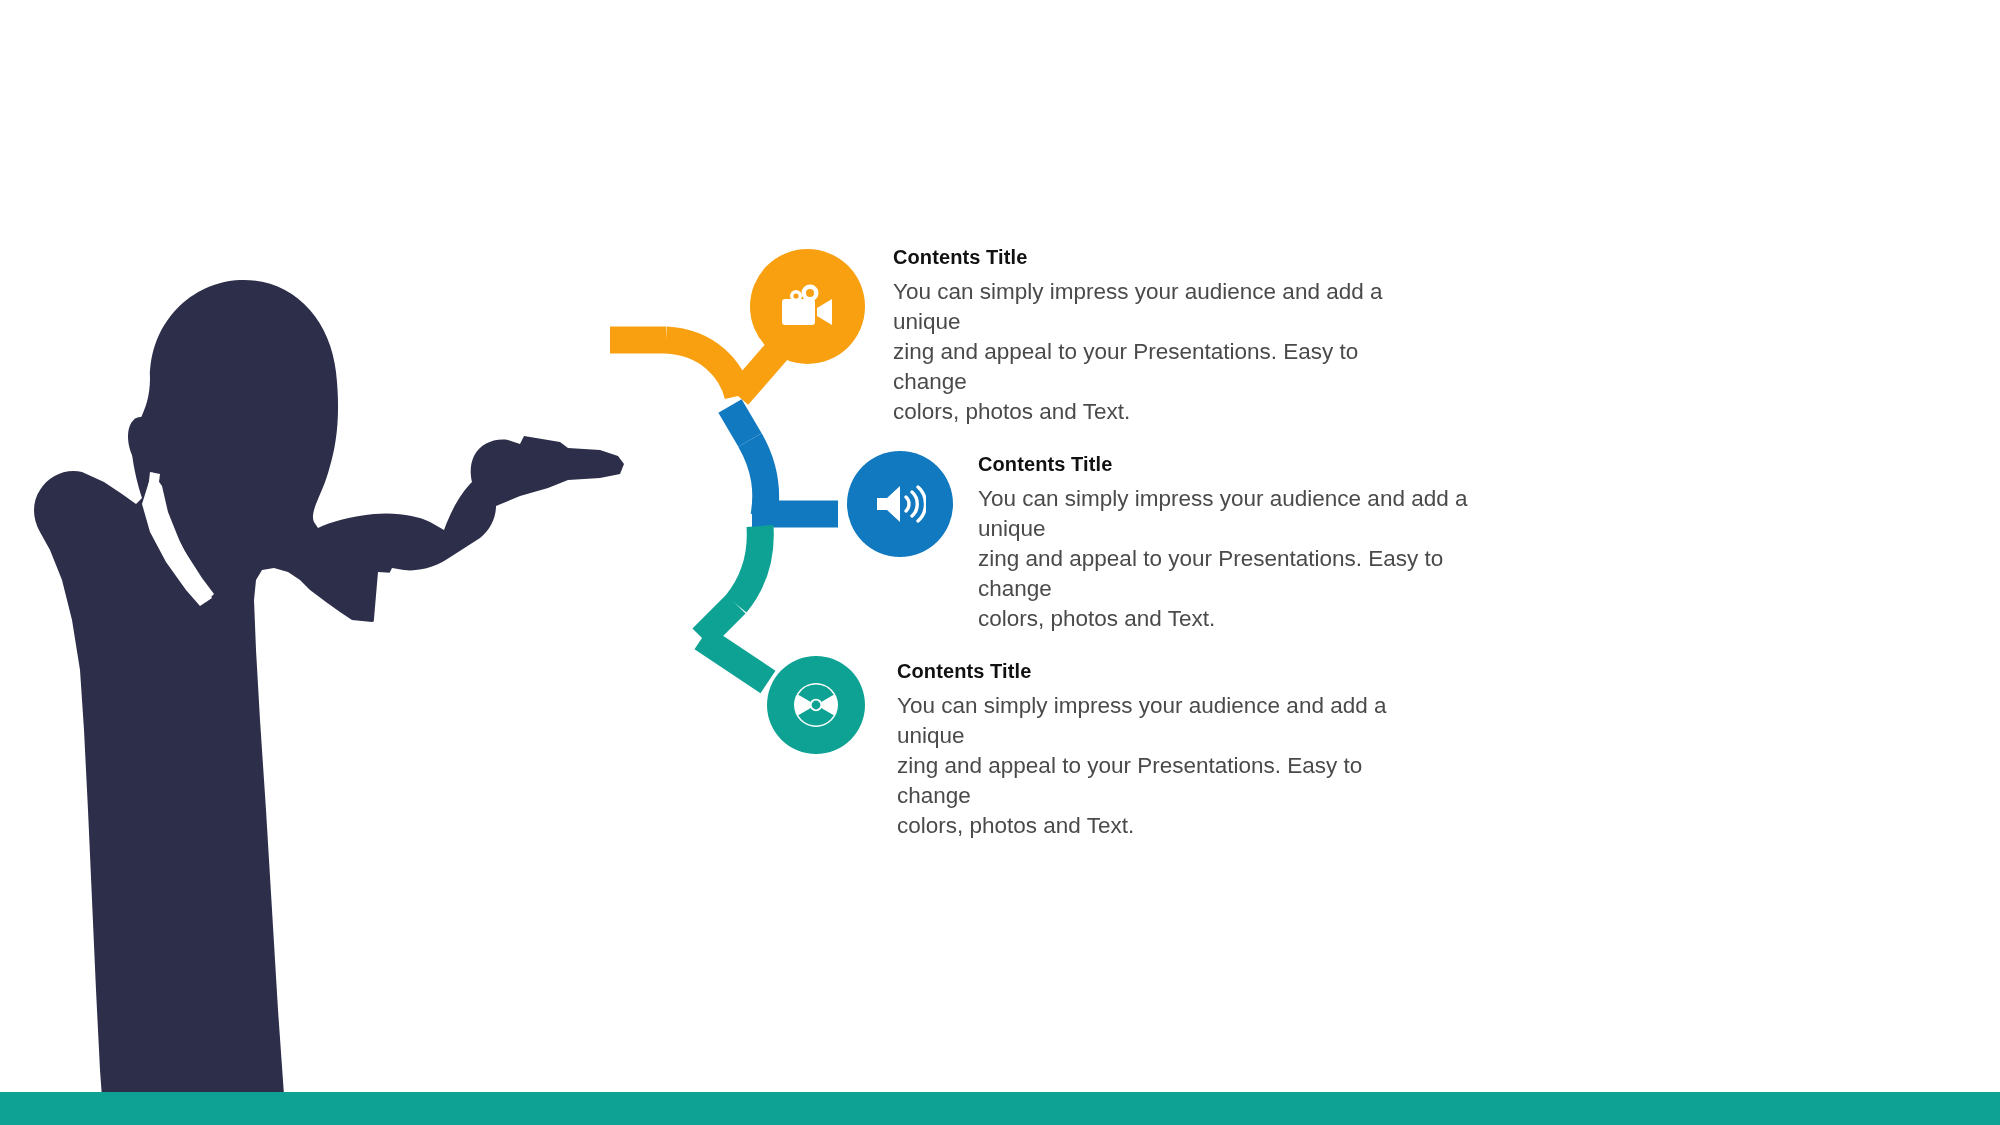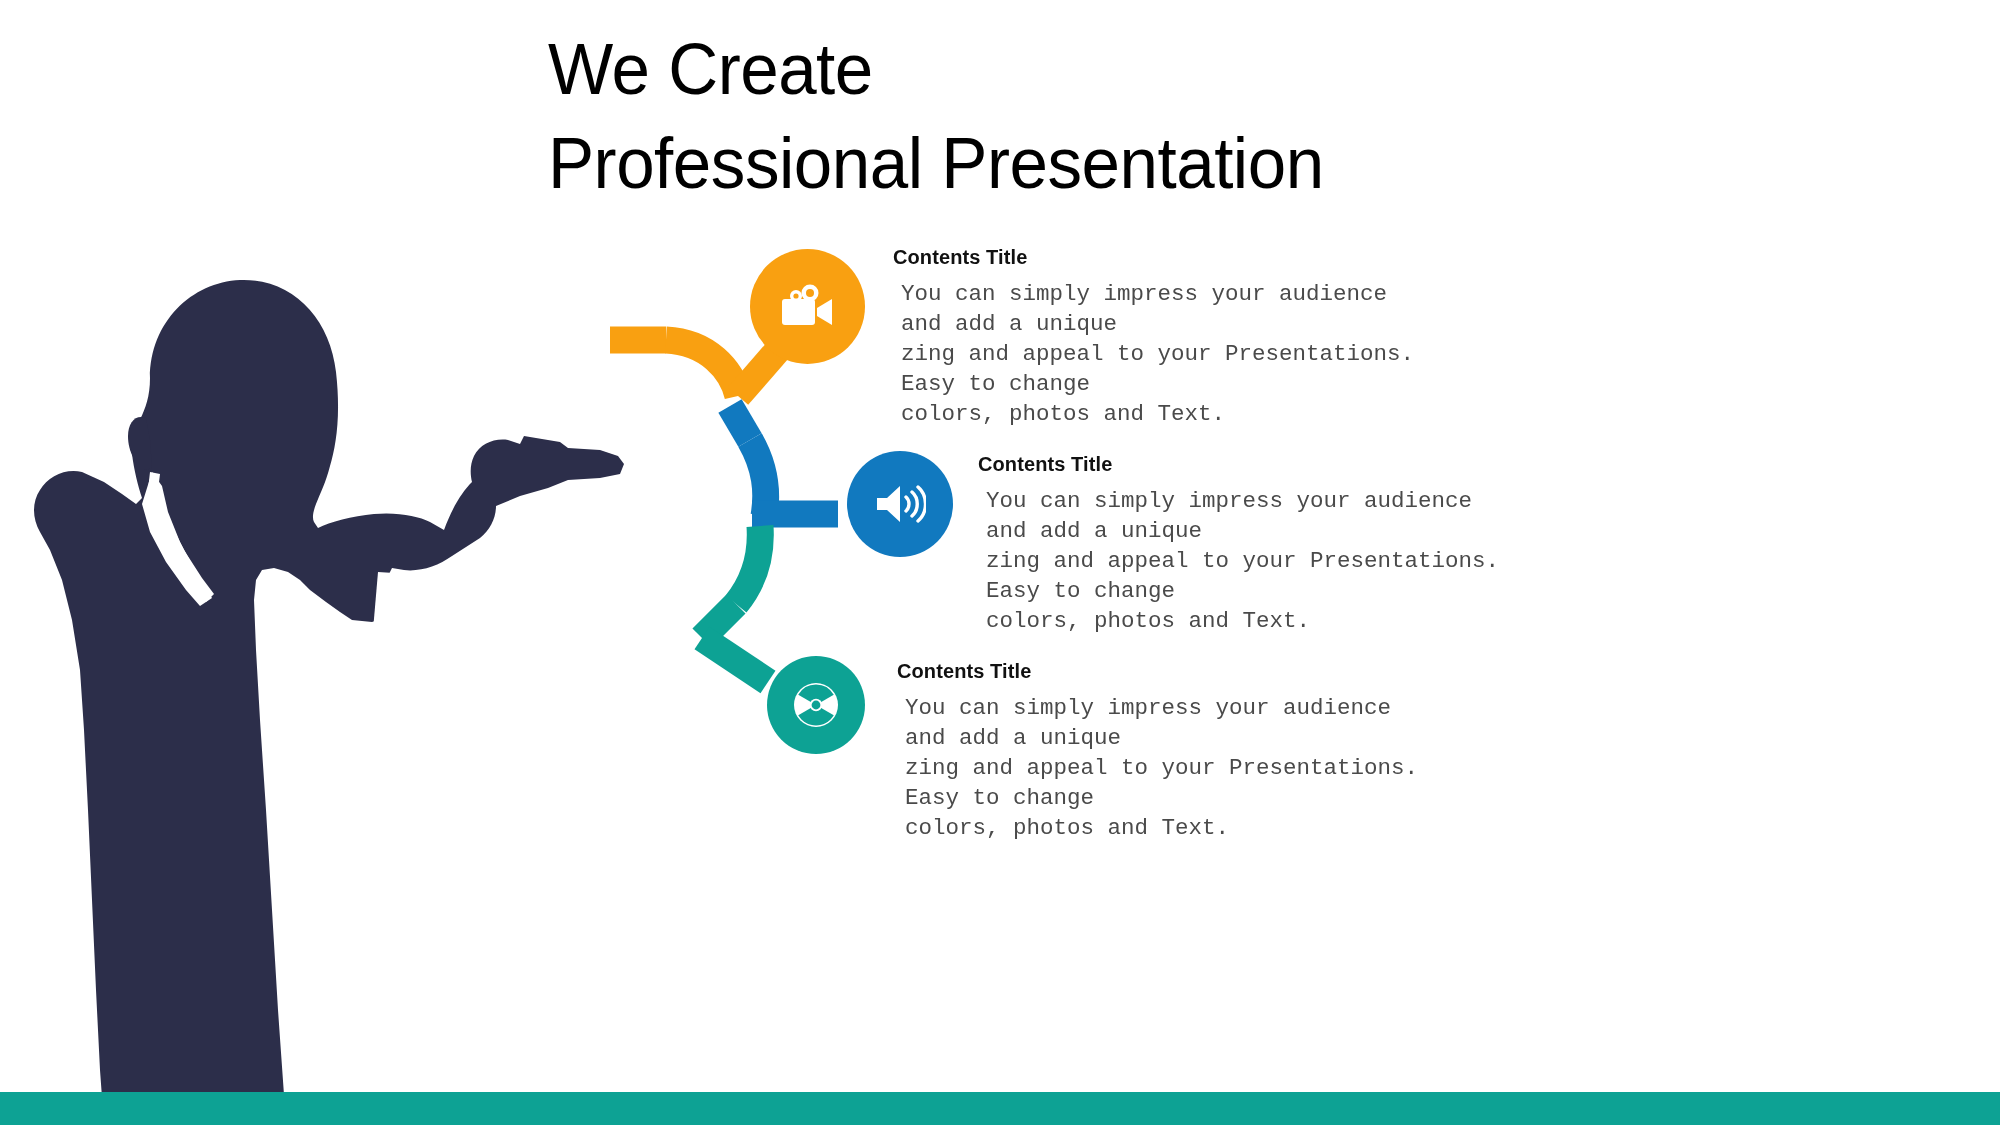--- a/index.html
+++ b/index.html
@@ -56,47 +56,43 @@
   .content-title{
     font-family:"Liberation Sans Narrow","Liberation Sans",sans-serif;
     font-weight:700;
     font-size:20px;
     line-height:28px;
     color:#111111;
     margin:0 0 6px 0;
     letter-spacing:0.1px;
   }
   .content-body{
-    font-family:Liberation Mono, monospace;
+    font-family:Liberation Sans, sans-serif;
     font-weight:400;
     font-size:22.5px;
     line-height:30px;
     color:#4a4a4a;
-    margin:8px;
+    margin:0;
     white-space:pre-line;
   }
   #block-1{left:893px;top:243px;width:530px;}
   #block-2{left:978px;top:450px;width:530px;}
   #block-3{left:897px;top:657px;width:530px;}
 
   
   #bottom-bar{
     position:absolute;left:0;bottom:0;width:2000px;height:33px;
     background:#0DA294;
   }
 </style>
 </head>
 <body>
 
 <div id="slide">
 
-  <div id="title-block">
-    <div class="title-line">We Create</div>
-    <div class="title-line">Professional Presentation</div>
-  </div>
 
   <div id="silhouette">
     <svg viewBox="0 0 720 875" xmlns="http://www.w3.org/2000/svg" preserveAspectRatio="none">
       <g fill="#2C2E4A">
 
         <path d="M150 128
                  C150 72 192 32 240 30
                  C292 28 330 68 336 122
                  C341 166 336 196 330 216
                  C326 232 320 244 316 254

